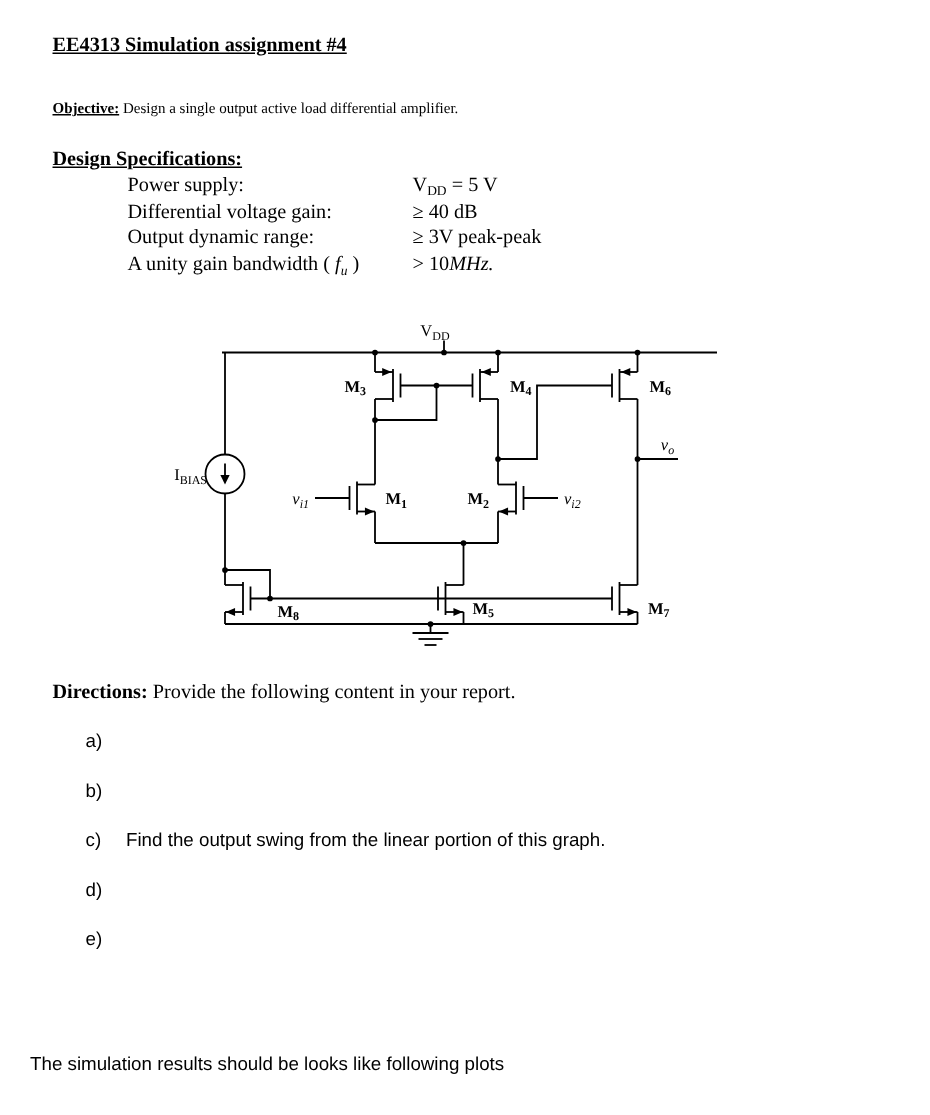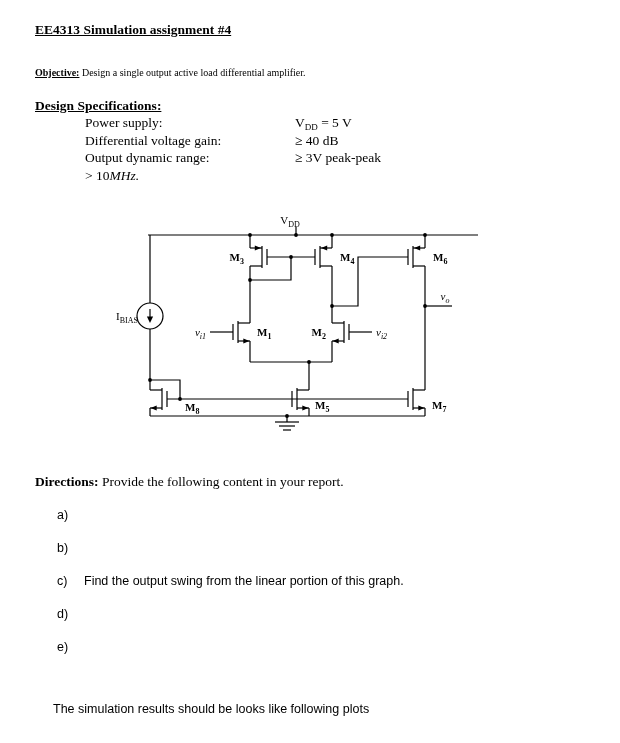--- a/index.html
+++ b/index.html
@@ -18,47 +18,47 @@
     font-weight:bold;
     font-size:13.5px;
     text-decoration:underline;
     margin-bottom:26px;
   }
   .para { font-size:10px; margin-bottom:16px; line-height:17px; }
   .h-bu { font-weight:bold; text-decoration:underline; }
 
   .spec-heading { font-size:13.5px; line-height:17px; }
   .spec-rows { margin-bottom:0; }
-  .spec-row { display:flex; font-size:13.5px; line-height:17.5px; padding-left:50px;gap:20px; }
+  .spec-row { display:flex; font-size:13.5px; line-height:17.5px; padding-left:50px; }
   .spec-label { width:190px; }
   .sub { font-size:9px; vertical-align:-3px; line-height:0; }
   .it { font-style:italic; }
 
   .design-h {
     margin-top:14px;
     font-weight:bold;
     text-decoration:underline;
     font-size:13.5px;
     line-height:17px;
   }
 
   .circuit-wrap { margin:26px 0 0 65px; height:240px; }
   svg text { font-family:"Liberation Serif", serif; font-size:11px; fill:#000; }
   svg .b { font-weight:bold; }
   svg .s { font-size:8px; }
   svg .itx { font-style:italic; }
 
-  .directions { font-size:13.5px; margin-top:23px; line-height:17px; }
+  .directions { font-size:13.5px; margin-top:2px; line-height:17px; }
   .dir-items { font-family:"Liberation Sans", sans-serif; font-size:12.5px; }
   .dir-item { display:flex; margin-top:18px; padding-left:22px; line-height:15px; }
   .marker { width:27px; flex:none; }
   .dsub { font-size:8.5px; vertical-align:-2px; }
 
   .footer {
-    position:absolute; left:53px; top:702px;
+    position:absolute; left:20px; top:702px;
     font-family:"Liberation Sans", sans-serif;
     font-size:12.5px;
   }
 </style>
 </head>
 <body>
 
 <div class="page">
 
   <div class="title">EE4313 Simulation assignment #4</div>
@@ -77,20 +77,21 @@
     </div>
     <div class="spec-row">
       <span class="spec-label">Differential voltage gain:</span>
       <span class="spec-value">≥ 40 dB</span>
     </div>
     <div class="spec-row">
       <span class="spec-label">Output dynamic range:</span>
       <span class="spec-value">≥ 3V peak-peak</span>
     </div>
     <div class="spec-row">
+      <span class="spec-label"><span>A unity gain bandwidth ( </span><span class="it">f</span><span class="sub it">u</span><span> )</span></span>
       <span class="spec-value"><span>&gt; 10</span><span class="it">MHz.</span></span>
     </div>
   </div>
 
 
   <div class="circuit-wrap">
     <svg width="400" height="240" viewBox="0 0 400 240">
       <g stroke="#000" stroke-width="1.2" fill="none">
 
         <path d="M48,25 H378"></path>

